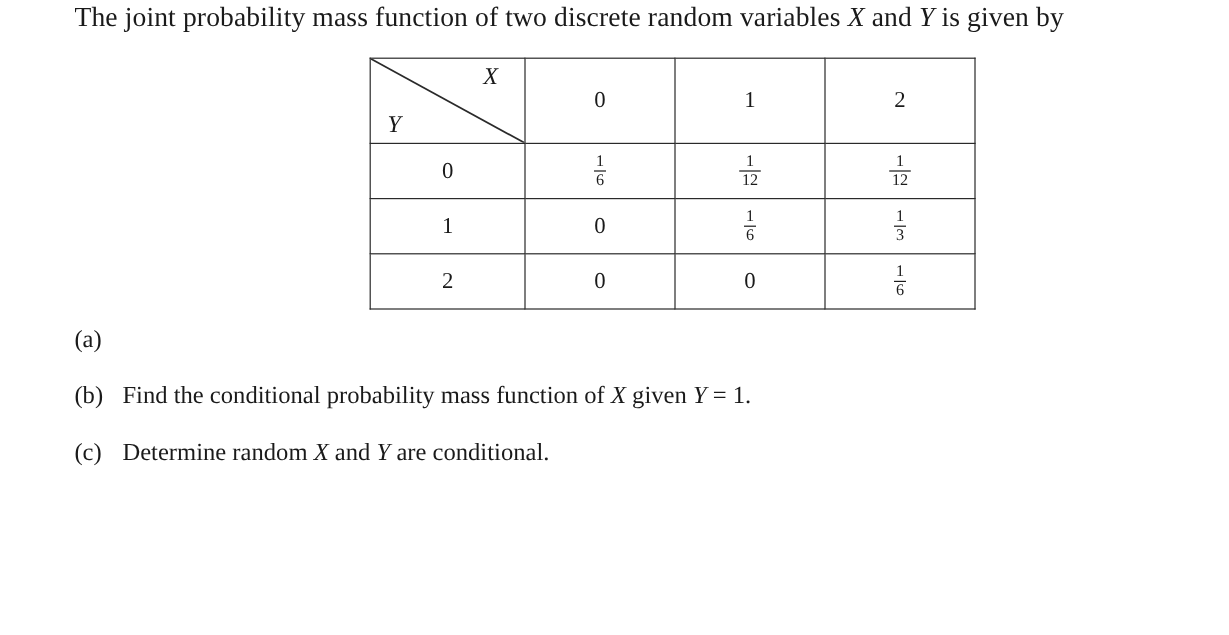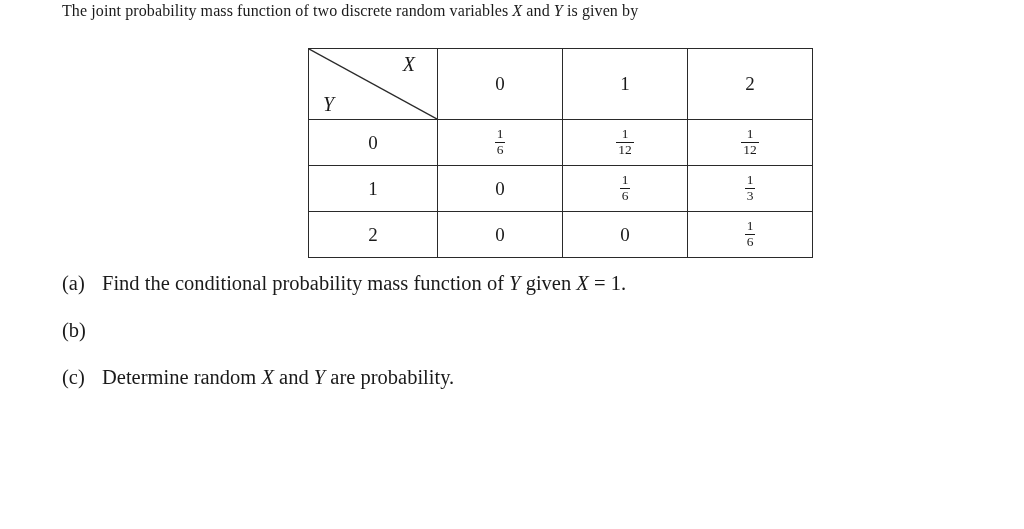--- a/index.html
+++ b/index.html
@@ -17,21 +17,21 @@
   }
   .page {
     position: relative;
     width: 1024px;
     height: 529px;
   }
   .intro {
     position: absolute;
     left: 62px;
     top: 2px;
-    font-size: 16px;
+    font-size: 23px;
     letter-spacing: 0.1px;
     white-space: nowrap;
   }
   .intro .var {
     font-family: "Liberation Serif", serif;
     font-style: italic;
   }
   table.jpmf {
     position: absolute;
     left: 308px;
@@ -166,24 +166,24 @@
           <td class="col"><span class="whole">0</span></td>
           <td class="col"><span class="whole">0</span></td>
           <td class="col"><span class="frac"><span class="num">1</span><span class="den">6</span></span></td>
         </tr>
       </tbody>
   </table>
 
   <div class="items" id="questions-list">
       <div class="item">
         <span class="lbl">(a)</span>
-        <span class="txt"><span>Find the conditional probability mass function of </span><span class="var">Y</span><span> given </span><span class="var">X</span><span> = 1.</span></span>
       </div>
       <div class="item">
         <span class="lbl">(b)</span>
+        <span class="txt"><span>Find the conditional probability mass function of </span><span class="var">X</span><span> given </span><span class="var">Y</span><span> = 1.</span></span>
       </div>
       <div class="item">
         <span class="lbl">(c)</span>
-        <span class="txt"><span>Determine random </span><span class="var">X</span><span> and </span><span class="var">Y</span><span> are probability.</span></span>
+        <span class="txt"><span>Determine random </span><span class="var">X</span><span> and </span><span class="var">Y</span><span> are conditional.</span></span>
       </div>
     </div>
 
 </div>
 
 </body></html>

